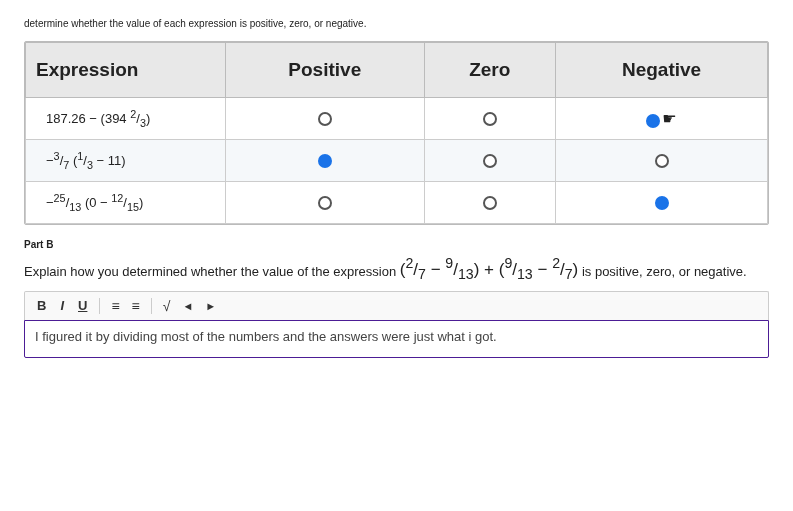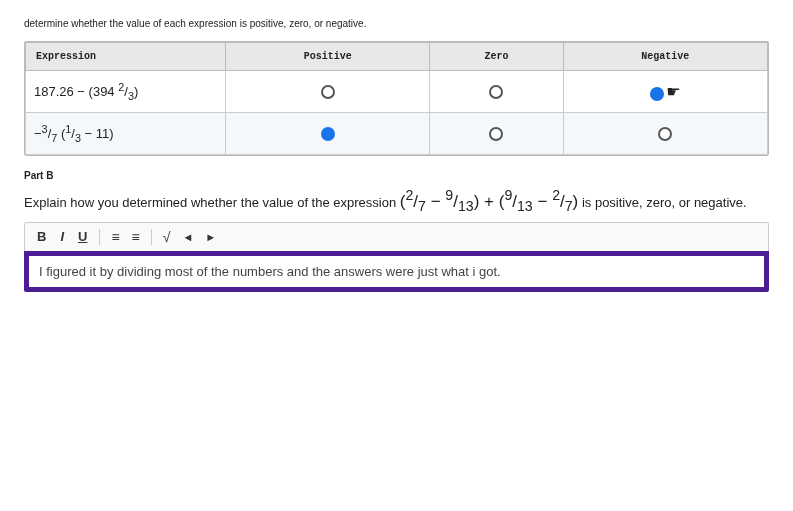--- a/index.html
+++ b/index.html
@@ -25,47 +25,46 @@
     }
     table {
       width: 100%;
       border-collapse: collapse;
       font-size: 13px;
     }
     thead tr {
       background: #e8e8e8;
     }
     thead th {
-      padding: 8px 10px;
+      padding: 16px 10px;
       border: 1px solid #bbb;
       text-align: center;
       font-weight: bold;
-      font-size: 10px;
-      font-family: Liberation Mono, monospace;
+      font-size: 19px;
     }
     thead th:first-child {
       text-align: left;
       width: 200px;
     }
     tbody tr {
       background: #fff;
     }
     tbody tr:nth-child(even) {
       background: #f5f8fa;
     }
     tbody td {
       padding: 10px 10px;
       border: 1px solid #ccc;
       text-align: center;
       vertical-align: middle;
     }
     tbody td:first-child {
       text-align: left;
       font-size: 13px;
-      padding-left: 8px;
+      padding-left: 20px;
     }
     .radio-circle {
       display: inline-block;
       width: 14px;
       height: 14px;
       border-radius: 50%;
       border: 2px solid #555;
       background: #fff;
       vertical-align: middle;
     }
@@ -116,21 +115,21 @@
       background: #ccc;
       margin: 0 2px;
     }
     .toolbar-icon {
       font-size: 14px;
       cursor: pointer;
       padding: 2px 3px;
       color: #333;
     }
     .text-area-box {
-      border: 5px solid #4c1d95;
+      border: 1px solid #4c1d95;
       border-radius: 0 0 2px 2px;
       padding: 8px 10px;
       min-height: 38px;
       font-size: 13px;
       color: #444;
       background: #fff;
     }
     .cursor-hand {
       font-size: 16px;
       margin-left: 2px;
@@ -158,20 +157,26 @@
           <td><span class="radio-circle"></span></td>
           <td><span class="radio-circle"></span></td>
           <td><span class="radio-filled"></span><span class="cursor-hand">☛</span></td>
         </tr>
         <tr>
           <td class="expr">−<sup>3</sup>/<sub>7</sub> (<sup>1</sup>/<sub>3</sub> − 11)</td>
           <td><span class="radio-filled"></span></td>
           <td><span class="radio-circle"></span></td>
           <td><span class="radio-circle"></span></td>
         </tr>
+        <tr>
+          <td class="expr">−<sup>25</sup>/<sub>13</sub> (0 − <sup>12</sup>/<sub>15</sub>)</td>
+          <td><span class="radio-circle"></span></td>
+          <td><span class="radio-circle"></span></td>
+          <td><span class="radio-filled"></span></td>
+        </tr>
       </tbody>
   </table>
 </div>
 
 <div>
   <div class="part-b-label">Part B</div>
   <div class="explain-text">
     <span>Explain how you determined whether the value of the expression</span>
     <span style="font-size:17px;"> (<sup>2</sup>/<sub>7</sub> − <sup>9</sup>/<sub>13</sub>) + (<sup>9</sup>/<sub>13</sub> − <sup>2</sup>/<sub>7</sub>)</span>
     <span> is positive, zero, or negative.</span>

